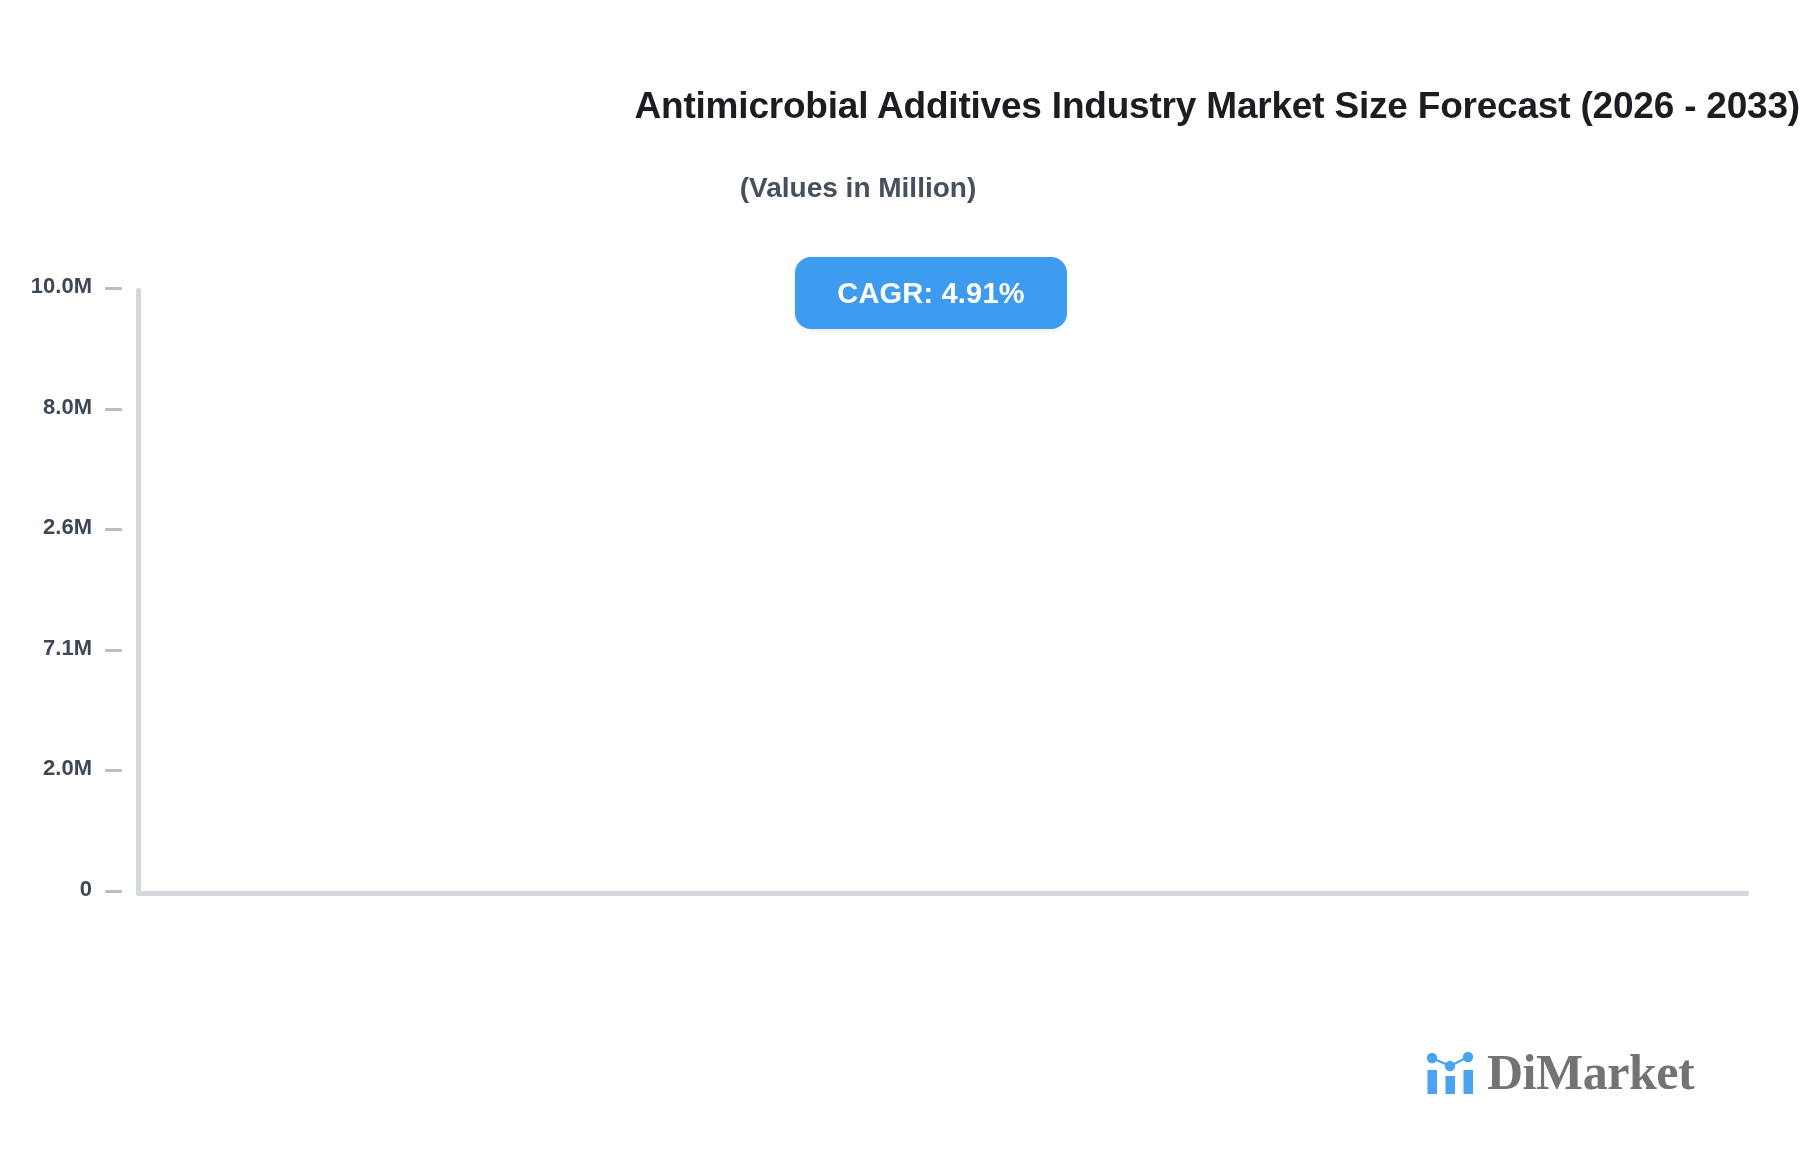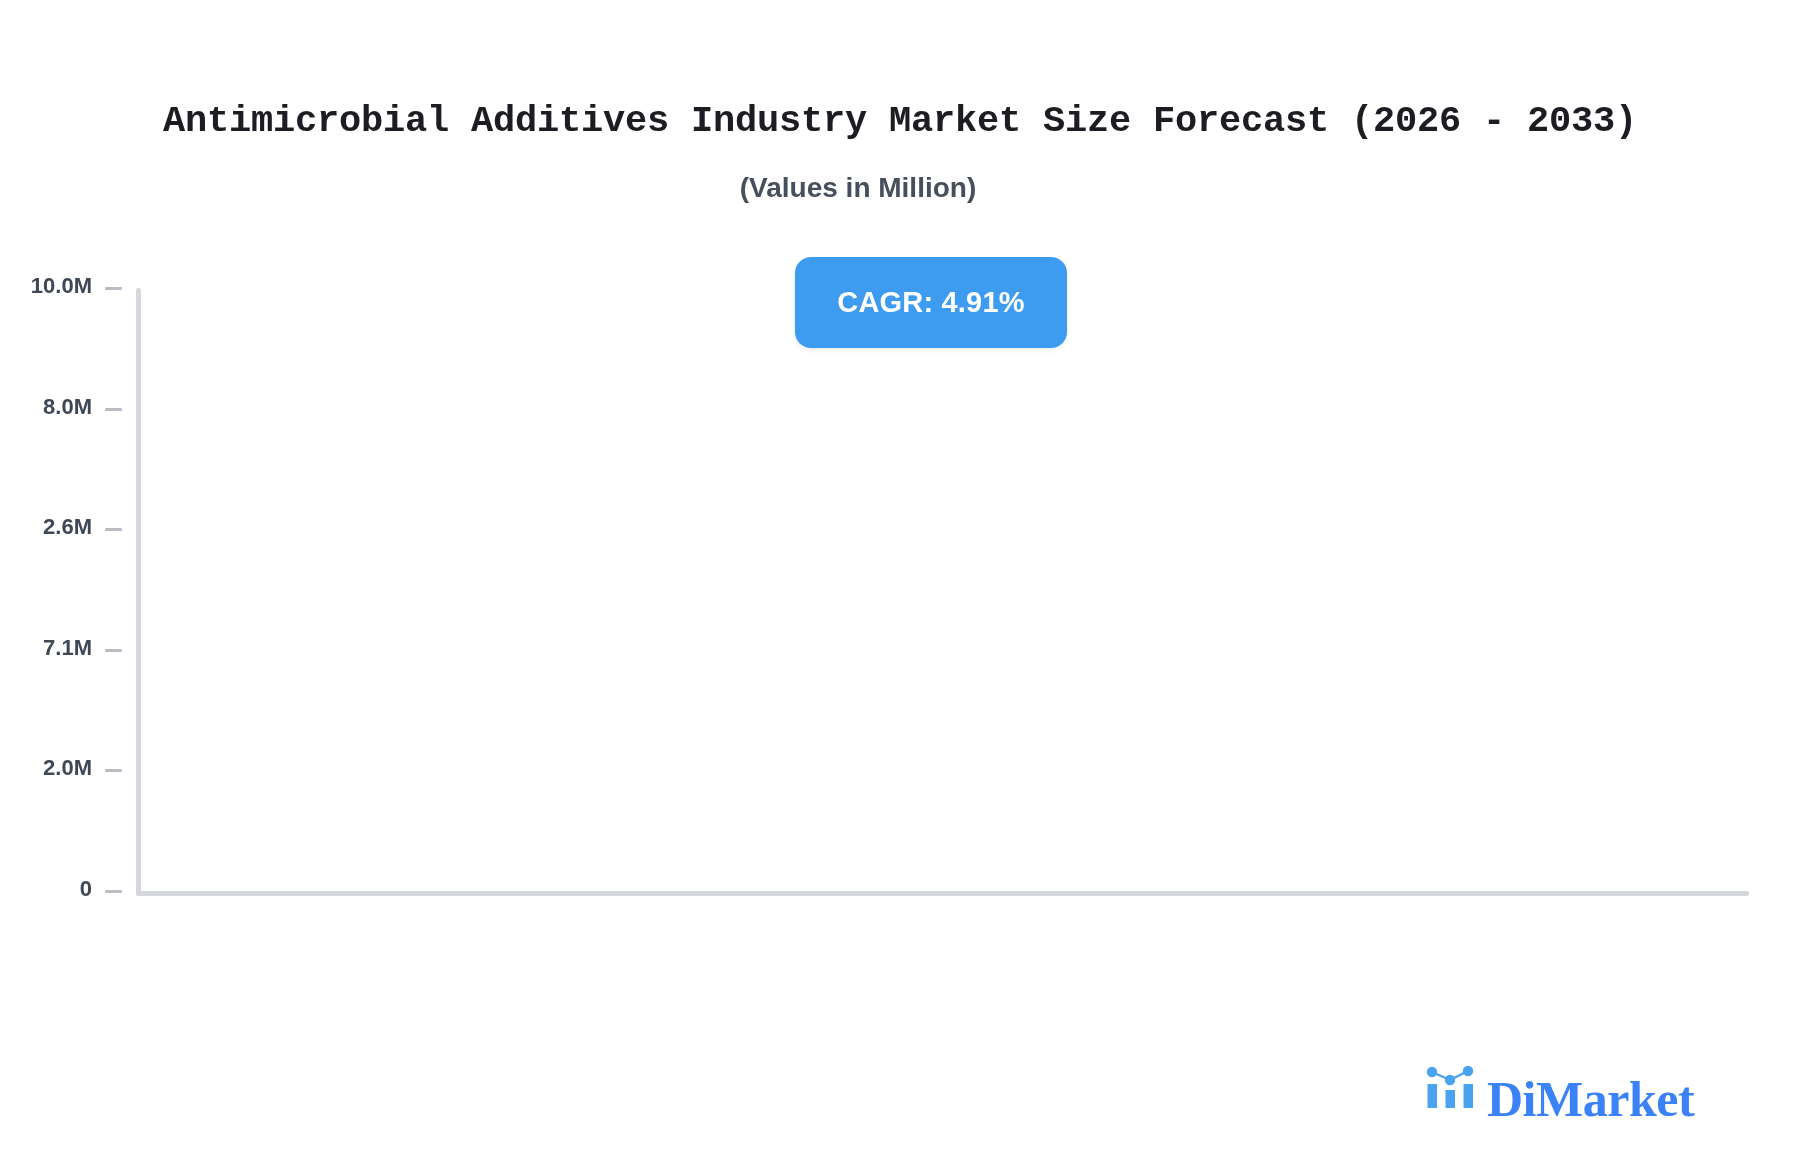--- a/index.html
+++ b/index.html
@@ -18,47 +18,46 @@
     width: 1800px;
     height: 1156px;
     background: #ffffff;
     overflow: hidden;
   }
 
   
   .chart-title {
     position: absolute;
     left: 0;
-    top: 100px;
-    width: 1800px;
-    text-align: center;
+    top: 85px;
+    width: 1800px;
+    text-align: right;
     font-size: 37px;
     font-weight: bold;
     color: #1c1c22;
     letter-spacing: -0.2px;
-    font-family: Liberation Mono, monospace;
   }
   .chart-subtitle {
     position: absolute;
     left: 0;
     top: 172px;
     width: 1716px;
     text-align: center;
     font-size: 28px;
     font-weight: bold;
     color: #454f5e;
   }
 
   
   .cagr-badge {
     position: absolute;
     left: 795px;
     top: 257px;
     width: 272px;
-    height: 91px;
+    height: 72px;
     background: #3d9bf0;
     border-radius: 16px;
     display: flex;
     align-items: center;
     justify-content: center;
     box-shadow: 0 2px 5px rgba(40,90,150,0.10);
   }
   .cagr-badge span {
     color: #ffffff;
     font-size: 29px;
@@ -150,24 +149,23 @@
   }
   .logo-mark {
     width: 52px;
     height: 46px;
     position: relative;
   }
   .logo-text {
     font-family: "Liberation Serif", serif;
     font-size: 50px;
     font-weight: bold;
-    color: #3b82f6;
+    color: #737373;
     letter-spacing: -0.5px;
     line-height: 1;
-    margin-top: 27px;
   }
 </style>
 </head>
 <body>
 
 <div id="page">
 
   <div class="chart-title">Antimicrobial Additives Industry Market Size Forecast (2026 - 2033)</div>
   <div class="chart-subtitle">(Values in Million)</div>
 

